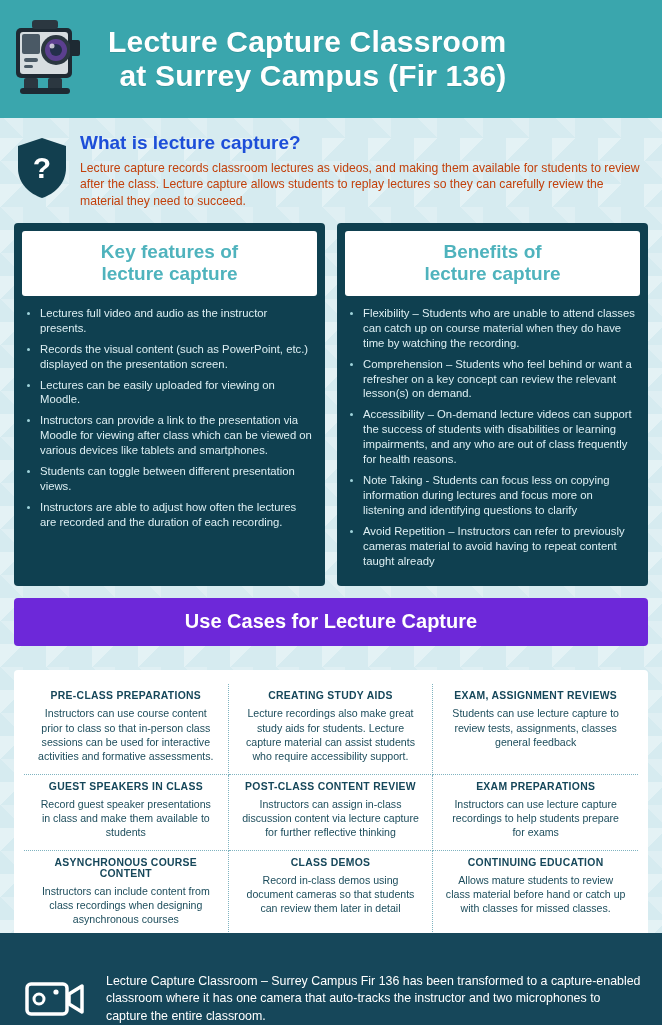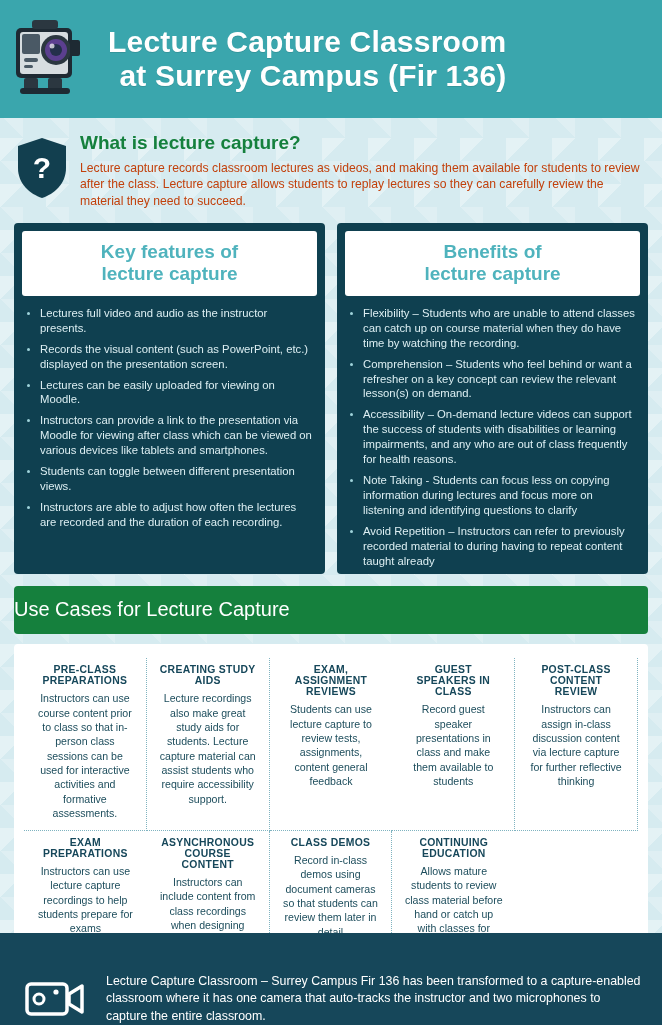--- a/index.html
+++ b/index.html
@@ -48,21 +48,21 @@
   .intro {
     position:relative;
     padding: 14px 16px 6px 16px;
     display:flex;
     gap: 8px;
   }
   .shield-wrap { width:56px; min-width:56px; padding-top:4px; }
   .intro-text-wrap { flex:1; }
   .intro h2 {
     margin:0 0 6px 0;
-    color:#15803d;
+    color:#1d4ed8;
     font-size: 19px;
     font-weight: bold;
   }
   .intro p {
     margin:0;
     color:#c2410c;
     font-size: 12.2px;
     line-height: 1.35;
   }
 
@@ -70,21 +70,21 @@
   .panels {
     position:relative;
     display:flex;
     gap: 12px;
     padding: 8px 14px 0 14px;
   }
   .panel {
     flex:1;
     background: #0f4050;
     border-radius: 4px;
-    padding: 0 0 0 0;
+    padding: 0 0 12px 0;
     min-height: 322px;
   }
   .panel-head {
     background:#ffffff;
     margin: 8px 8px 10px 8px;
     border-radius: 3px;
     text-align:center;
     padding: 10px 6px 12px 6px;
   }
   .panel-head .t {
@@ -101,35 +101,35 @@
     font-size: 11.3px;
     line-height: 1.32;
     margin-bottom: 6px;
     color:#dceef2;
   }
   .panel li::marker { color:#9fd3da; font-size:10px; }
 
   
   .usecase-wrap { position:relative; padding: 12px 14px 0 14px; }
   .usecase-title {
-    background:#15803d;
+    background:#6d28d9;
     border-radius: 4px;
     color:#ffffff;
-    text-align:left;
+    text-align:center;
     font-size: 20px;
-    font-weight:normal;
+    font-weight:bold;
     padding: 12px 0 13px 0;
   }
   .usecase-grid {
     background:#ffffff;
     border-radius: 4px;
-    margin-top: 10px;
+    margin-top: 24px;
     padding: 14px 10px 14px 10px;
     display:grid;
-    grid-template-columns: 1fr 1fr 1fr 1fr 1fr;
+    grid-template-columns: 1fr 1fr 1fr;
   }
   .uc {
     padding: 6px 12px 10px 12px;
     text-align:center;
   }
   .uc .h {
     color:#16475a;
     font-size: 10.4px;
     font-weight:bold;
     letter-spacing:.3px;
@@ -231,42 +231,42 @@
   <div class="panel">
     <div class="panel-head">
       <div class="t">Benefits of</div>
       <div class="t">lecture capture</div>
     </div>
     <ul>
       <li>Flexibility – Students who are unable to attend classes can catch up on course material when they do have time by watching the recording.</li>
       <li>Comprehension – Students who feel behind or want a refresher on a key concept can review the relevant lesson(s) on demand.</li>
       <li>Accessibility – On-demand lecture videos can support the success of students with disabilities or learning impairments, and any who are out of class frequently for health reasons.</li>
       <li>Note Taking - Students can focus less on copying information during lectures and focus more on listening and identifying questions to clarify</li>
-      <li>Avoid Repetition – Instructors can refer to previously recorded material to during having to repeat content taught already</li>
+      <li>Avoid Repetition – Instructors can refer to previously cameras material to avoid having to repeat content taught already</li>
     </ul>
   </div>
 
 </div>
 
 <div class="usecase-wrap">
   <div class="usecase-title">Use Cases for Lecture Capture</div>
 
   <div class="usecase-grid">
 
     <div class="uc col-sep row-sep">
       <div class="h">Pre-class preparations</div>
       <div class="b">Instructors can use course content prior to class so that in-person class sessions can be used for interactive activities and formative assessments.</div>
     </div>
     <div class="uc col-sep row-sep">
       <div class="h">Creating study aids</div>
       <div class="b">Lecture recordings also make great study aids for students. Lecture capture material can assist students who require accessibility support.</div>
     </div>
     <div class="uc row-sep">
       <div class="h">Exam, assignment reviews</div>
-      <div class="b">Students can use lecture capture to review tests, assignments, content general feedback</div>
+      <div class="b">Students can use lecture capture to review tests, assignments, classes general feedback</div>
     </div>
 
     <div class="uc col-sep row-sep">
       <div class="h">Guest speakers in class</div>
       <div class="b">Record guest speaker presentations in class and make them available to students</div>
     </div>
     <div class="uc col-sep row-sep">
       <div class="h">Post-class content review</div>
       <div class="b">Instructors can assign in-class discussion content via lecture capture for further reflective thinking</div>
     </div>

